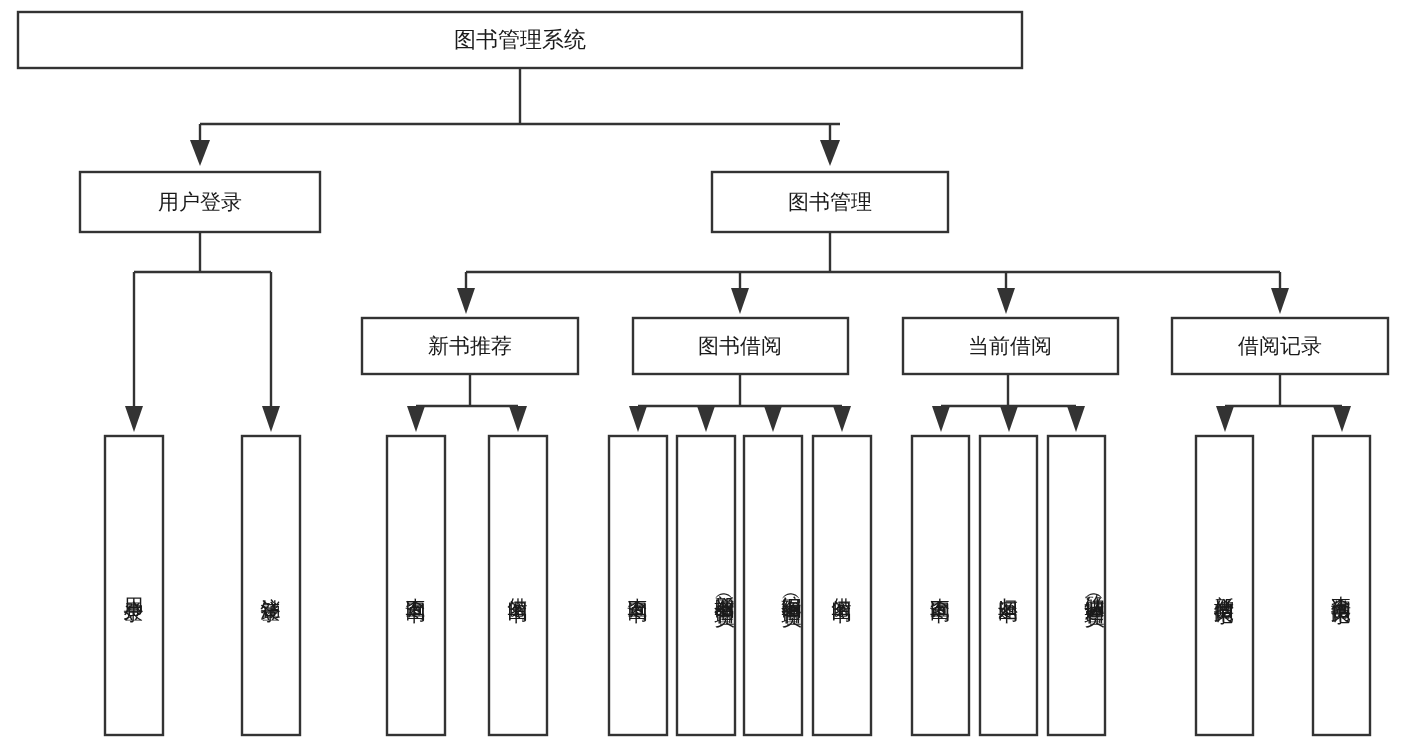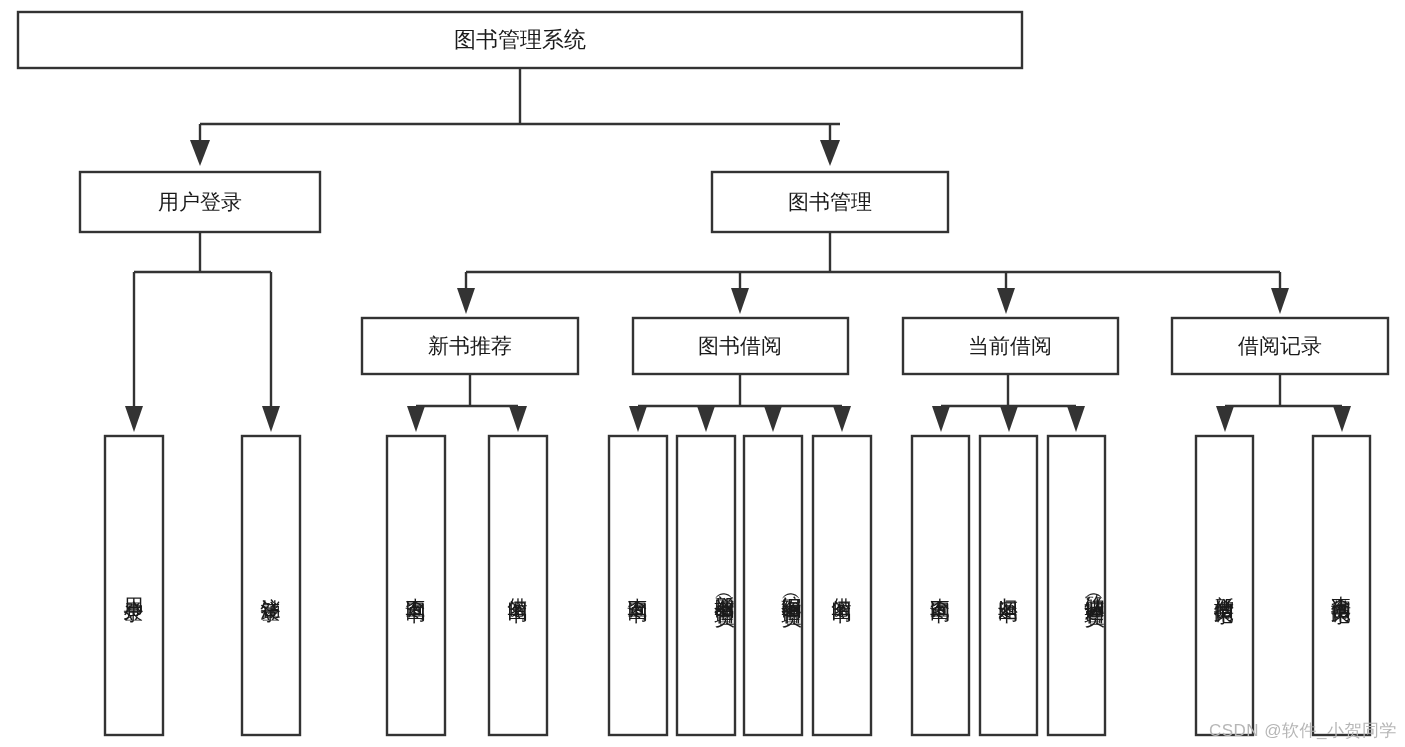--- a/index.html
+++ b/index.html
@@ -201,15 +201,14 @@
   <div class="vlabel" style="left:609px;  top:436px; width:58px; height:299px;">查询图书</div>
   <div class="vlabel" style="left:677px;  top:440px; width:58px; height:295px; align-items:flex-start;">新增图书（管理员）</div>
   <div class="vlabel" style="left:744px;  top:440px; width:58px; height:295px; align-items:flex-start;">编辑图书（管理员）</div>
   <div class="vlabel" style="left:813px;  top:436px; width:58px; height:299px;">借阅图书</div>
   <div class="vlabel" style="left:912px;  top:436px; width:57px; height:299px;">查询图书</div>
   <div class="vlabel" style="left:980px;  top:436px; width:57px; height:299px;">归还图书</div>
   <div class="vlabel" style="left:1048px; top:440px; width:57px; height:295px; align-items:flex-start;">确认归还（管理员）</div>
   <div class="vlabel" style="left:1196px; top:436px; width:57px; height:299px;">新增借阅记录</div>
   <div class="vlabel" style="left:1313px; top:436px; width:57px; height:299px;">查询借阅记录</div>
 
-  <div class="watermark">CSDN @软件_小贺同学</div>
 
 </div>
 
 </body></html>

